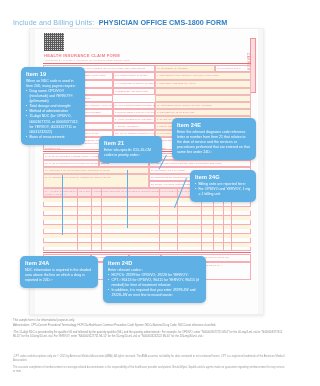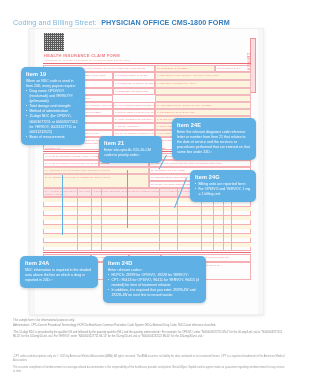--- a/index.html
+++ b/index.html
@@ -145,21 +145,21 @@
     font-size: 2.6px; line-height: 1.6; color: #9a9a9a;
     margin-bottom: 3px; letter-spacing: .01px;
   }
 </style>
 </head>
 <body>
 
 <div id="page">
 
   <div id="header">
-    <span class="h-lead">Coding and Billing Street:</span>
+    <span class="h-lead">Include and Billing Units:</span>
     <span class="h-bold">PHYSICIAN OFFICE CMS-1800 FORM</span>
   </div>
 
   <div id="form-card">
     <div class="page-band-l"></div>
     <div class="page-band-r"></div>
 
     <div class="form-inner">
 
       <div class="barcode"></div>

